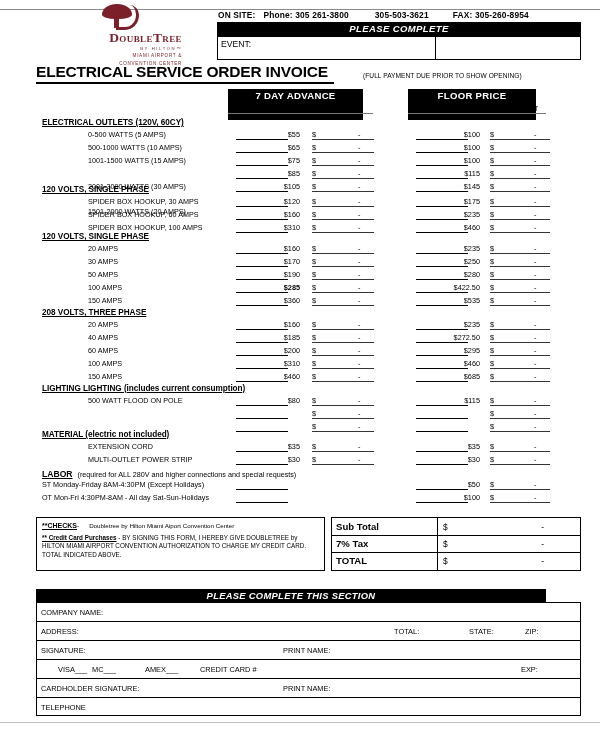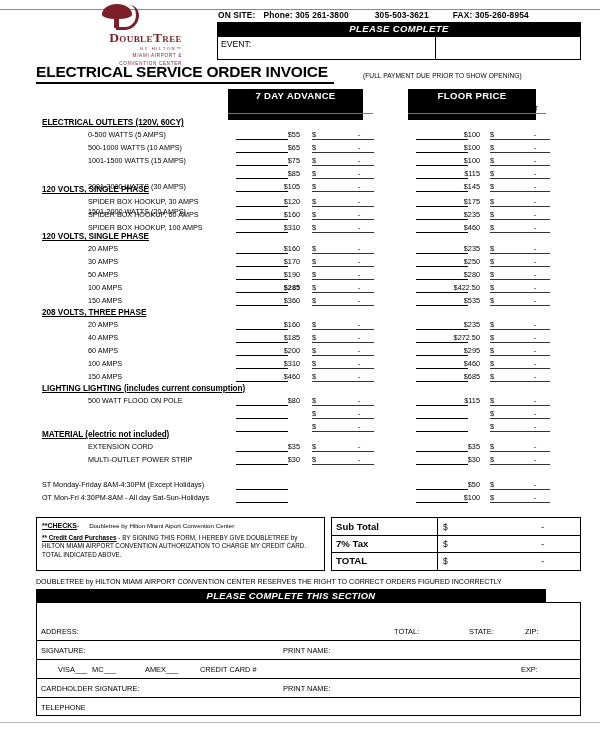--- a/index.html
+++ b/index.html
@@ -400,20 +400,21 @@
       <div class="blank" style="left:236px;top:463.7px;width:52px;"></div>
       <div class="cost" style="left:272px;top:454.7px;width:28px;">$30</div>
       <div class="dollar" style="left:312px;top:454.7px;">$</div>
       <div class="dash" style="left:358px;top:454.7px;">-</div>
       <div class="totline" style="left:312px;top:463.7px;width:62px;"></div>
       <div class="blank" style="left:416px;top:463.7px;width:52px;"></div>
       <div class="cost" style="left:448px;top:454.7px;width:32px;">$30</div>
       <div class="dollar" style="left:490px;top:454.7px;">$</div>
       <div class="dash" style="left:534px;top:454.7px;">-</div>
       <div class="totline" style="left:490px;top:463.7px;width:60px;"></div>
+      <div style="position:absolute;left:42px;top:469px;font-size:8.2px;white-space:nowrap;"><span style="font-weight: bold; text-decoration: underline; font-size: 8.6px;">LABOR</span><span style="font-size: 7.2px; margin-left: 5px;">(required for ALL 280V and higher connections and special requests)</span></div>
       <div class="item" style="left:42px;top:480px;">ST Monday-Friday 8AM-4:30PM (Except Holidays)</div>
       <div class="blank" style="left:236px;top:489px;width:52px;"></div>
       <div class="blank" style="left:416px;top:489px;width:52px;"></div>
       <div class="cost" style="left:448px;top:480px;width:32px;">$50</div>
       <div class="dollar" style="left:490px;top:480px;">$</div>
       <div class="dash" style="left:534px;top:480px;">-</div>
       <div class="totline" style="left:490px;top:489px;width:60px;"></div>
       <div class="item" style="left:42px;top:493px;">OT Mon-Fri 4:30PM-8AM - All day Sat-Sun-Holidays</div>
       <div class="blank" style="left:236px;top:502px;width:52px;"></div>
       <div class="blank" style="left:416px;top:502px;width:52px;"></div>
@@ -452,24 +453,26 @@
       <div class="trow-sep" style="top:34px;"></div>
       <div class="trow" style="top:34px;">
         <span class="lbl">TOTAL</span>
         <div class="amtcell">
           <span class="d">$</span>
           <span class="dh">-</span>
         </div>
       </div>
     </div>
 
-  <div class="reserve">DOUBLETREE by HILTON MIAMI AIRPORT CONVENTION CENTER RESERVES THE RIGHT TO CORRECT ORDERS FIGURED INCORRECTLY</div>
 
   <div class="pcs-bar">PLEASE COMPLETE THIS SECTION</div>
   <div class="form">
+    <div class="frow" style="top:0;">
+      <span class="flab" style="left:4px;">COMPANY NAME:</span>
+    </div>
     <div class="frow" style="top:19px;">
       <span class="flab" style="left:4px;">ADDRESS:</span>
       <span class="flab" style="left:357px;">TOTAL:</span>
       <span class="flab" style="left:432px;">STATE:</span>
       <span class="flab" style="left:488px;">ZIP:</span>
     </div>
     <div class="frow" style="top:38px;">
       <span class="flab" style="left:4px;">SIGNATURE:</span>
       <span class="flab" style="left:246px;">PRINT NAME:</span>
     </div>

